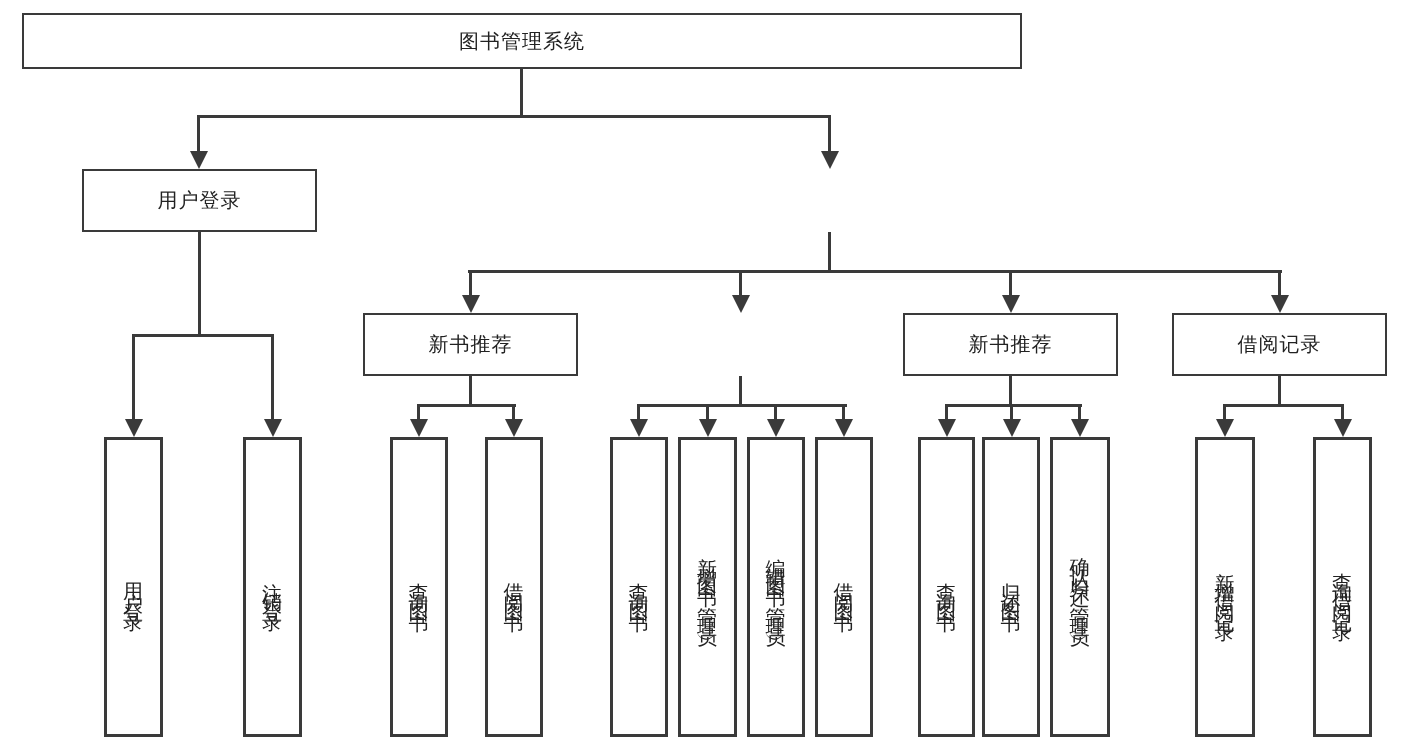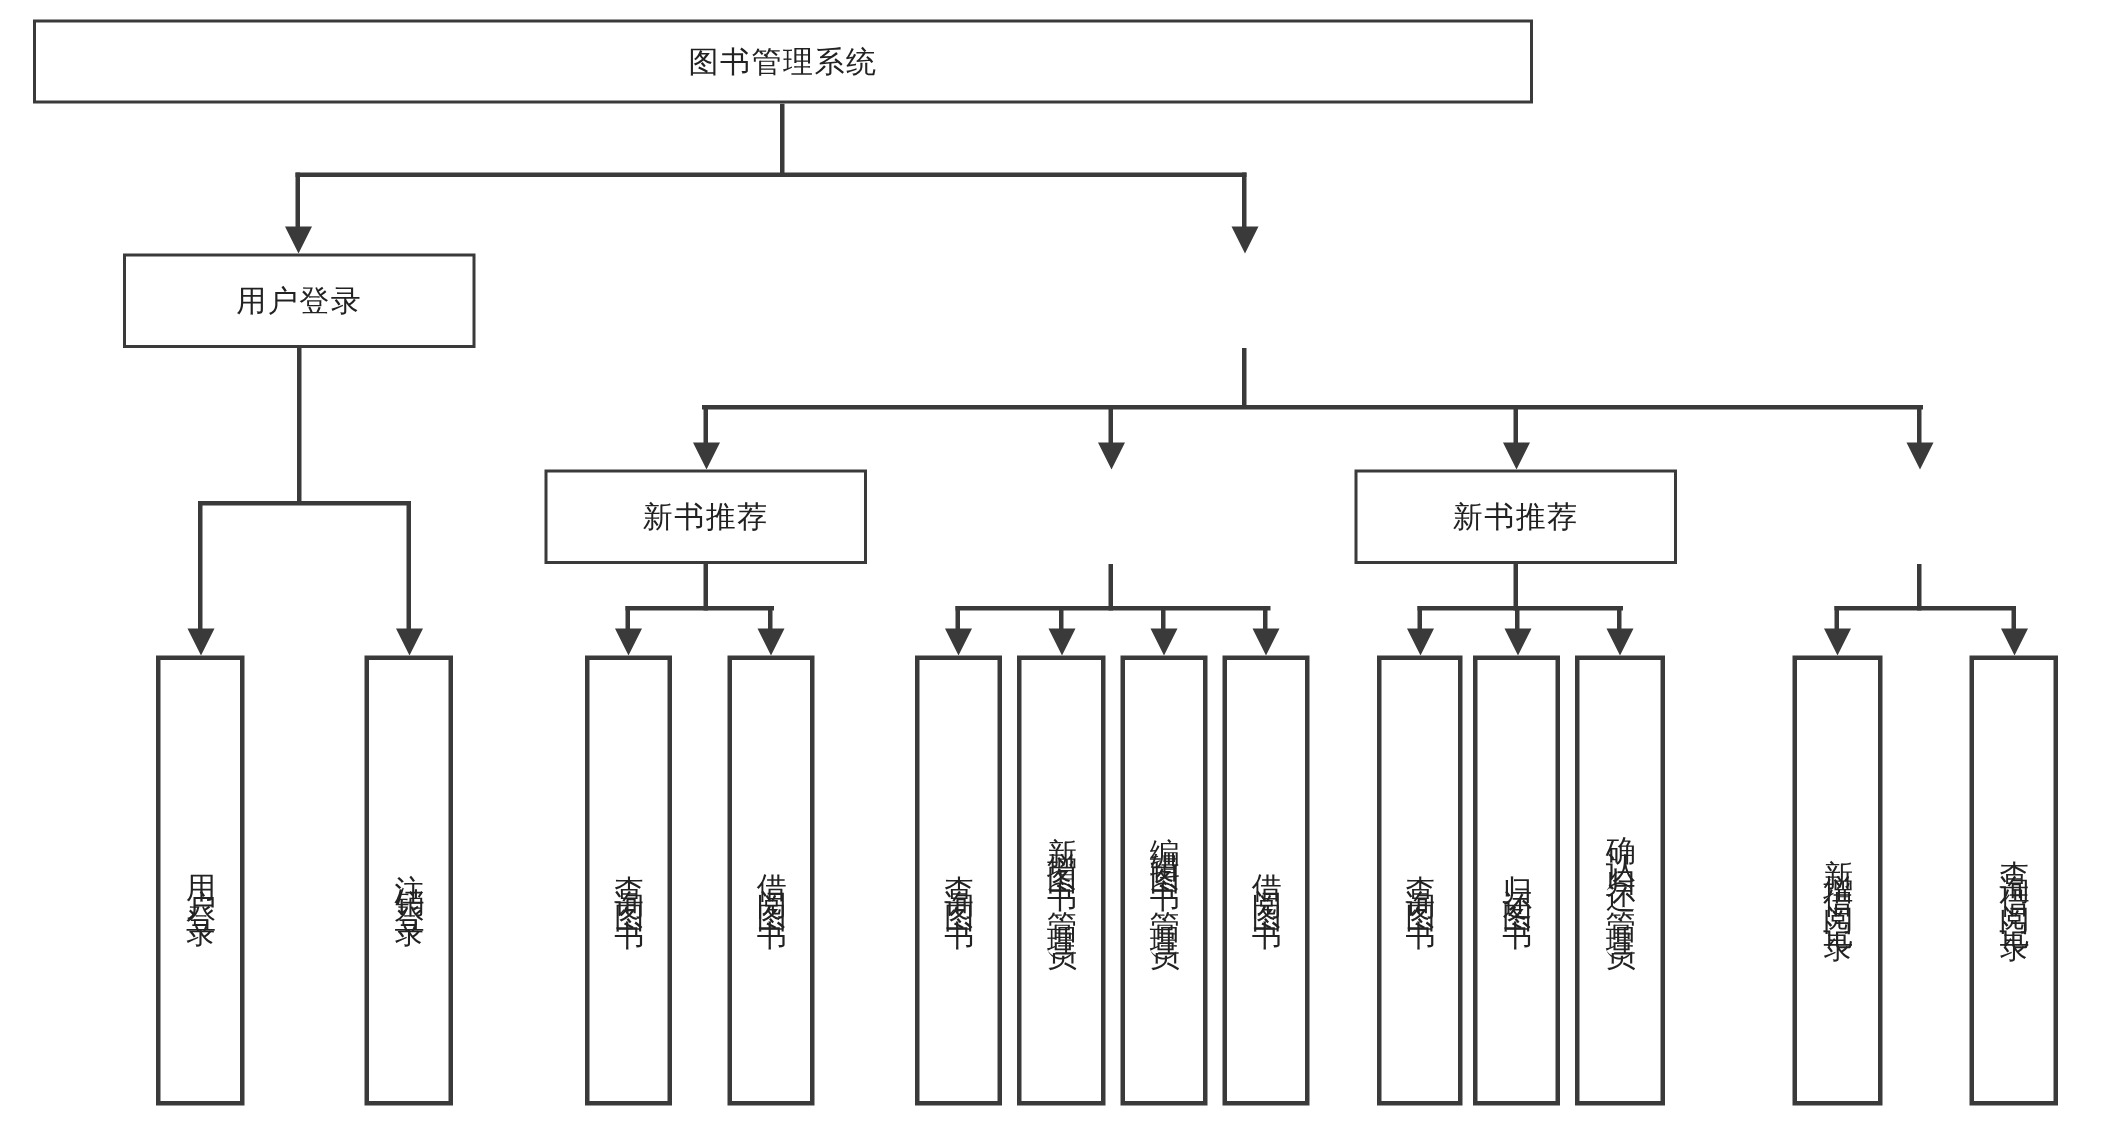--- a/index.html
+++ b/index.html
@@ -70,20 +70,23 @@
 
   <div class="node" style="left:82px;top:169px;width:235px;height:63px">
     <span>用户登录</span>
   </div>
 
   <div class="node" style="left:363px;top:313px;width:215px;height:63px">
     <span>新书推荐</span>
   </div>
   <div class="node" style="left:903px;top:313px;width:215px;height:63px">
     <span>新书推荐</span>
+  </div>
+  <div class="node" style="left:1172px;top:313px;width:215px;height:63px">
+    <span>借阅记录</span>
   </div>
 
   <div class="node leaf" style="left:104px;top:437px;width:59px;height:300px">
     <span>用户登录</span>
   </div>
   <div class="node leaf" style="left:243px;top:437px;width:59px;height:300px">
     <span>注销登录</span>
   </div>
   <div class="node leaf" style="left:390px;top:437px;width:58px;height:300px">
     <span>查询图书</span>

